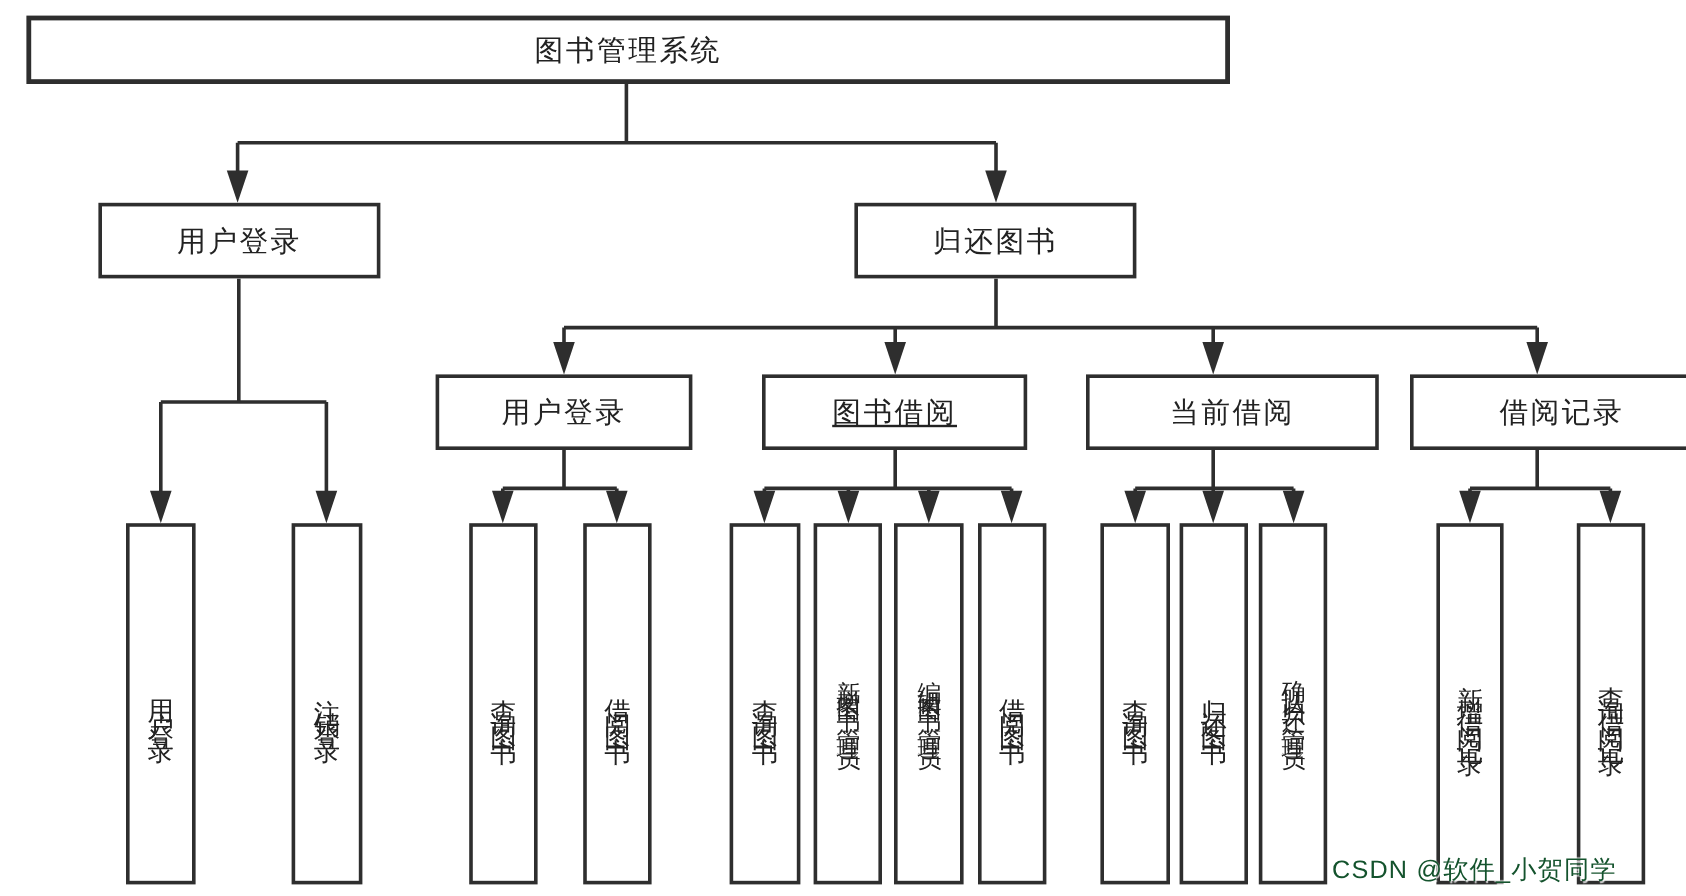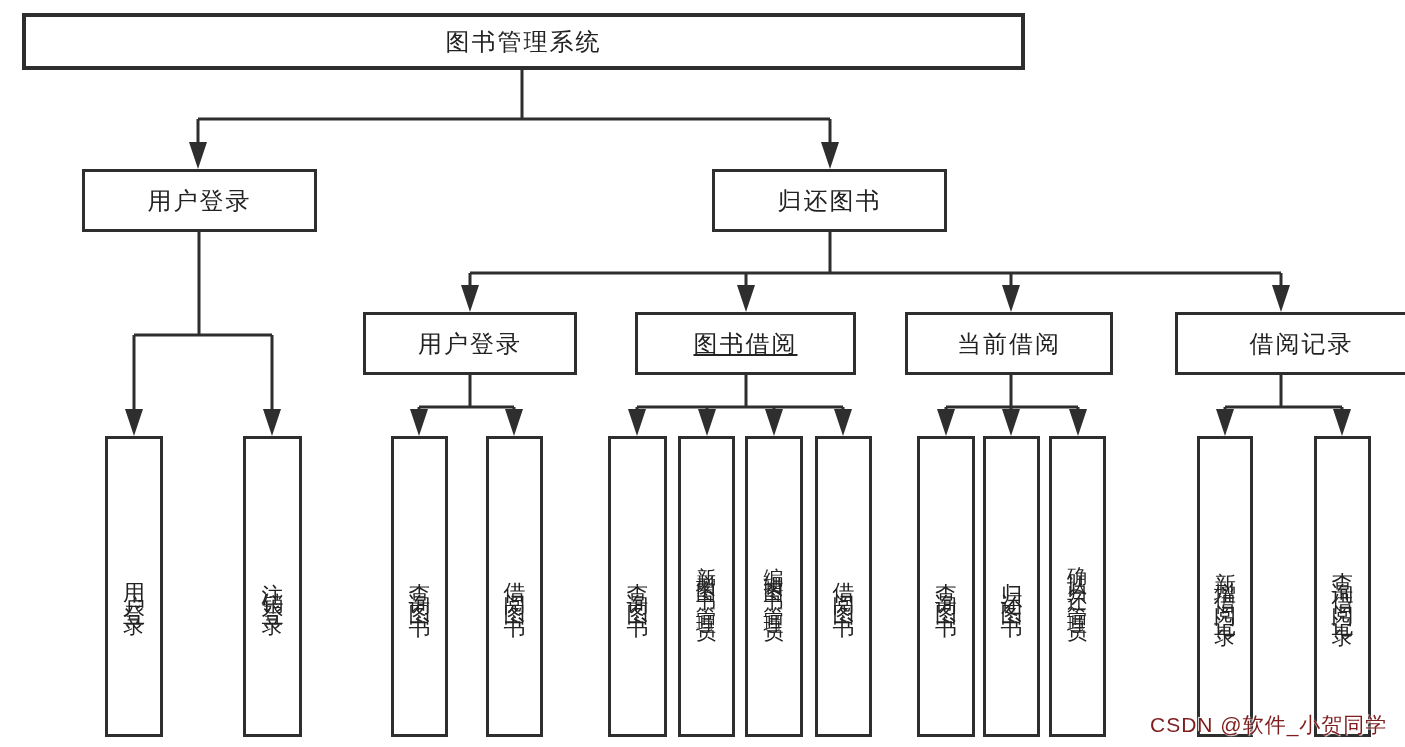--- a/index.html
+++ b/index.html
@@ -46,25 +46,25 @@
     font-size: 22px;
     letter-spacing: 11px;
     line-height: 1;
   }
   .col.long span.vtext {
     font-size: 20px;
     letter-spacing: 8px;
   }
   .watermark {
     position: absolute;
-    left: 1150px;
+    left: 1110px;
     top: 711px;
     font-size: 21px;
     letter-spacing: 1px;
-    color: #7f1d1d;
+    color: #14532d;
     text-shadow: 1px 1px 1px rgba(255,255,255,0.9), -1px -1px 1px rgba(255,255,255,0.9);
     white-space: nowrap;
     z-index: 10;
   }
 </style>
 </head>
 <body>
 
 <div class="stage">
 
@@ -118,21 +118,21 @@
   <div class="node hnode" style="left:712px; top:169px; width:235px; height:63px;">
     <span>归还图书</span>
   </div>
 
   <div class="node hnode" style="left:363px; top:312px; width:214px; height:63px;">
     <span>用户登录</span>
   </div>
   <div class="node hnode" style="left:635px; top:312px; width:221px; height:63px;text-decoration:underline;">
     <span>图书借阅</span>
   </div>
-  <div class="node hnode" style="left:905px; top:312px; width:208px; height:63px;font-family:Liberation Serif, serif;">
+  <div class="node hnode" style="left:905px; top:312px; width:244px; height:63px;font-family:Liberation Serif, serif;">
     <span>当前借阅</span>
   </div>
   <div class="node hnode" style="left:1175px; top:312px; width:253px; height:63px;">
     <span>借阅记录</span>
   </div>
 
   <div class="node col" style="left:105px; top:436px; width:58px; height:301px;">
     <span class="vtext">用户登录</span>
   </div>
   <div class="node col" style="left:243px; top:436px; width:59px; height:301px;">

